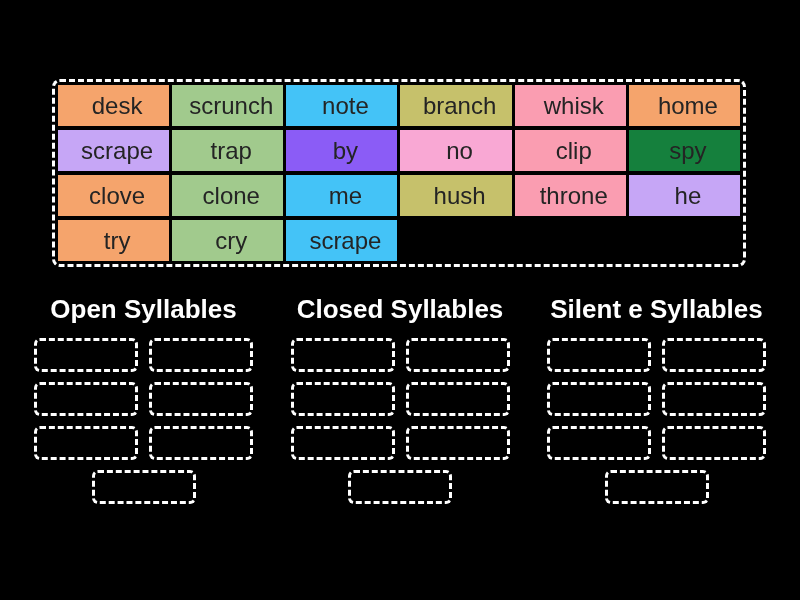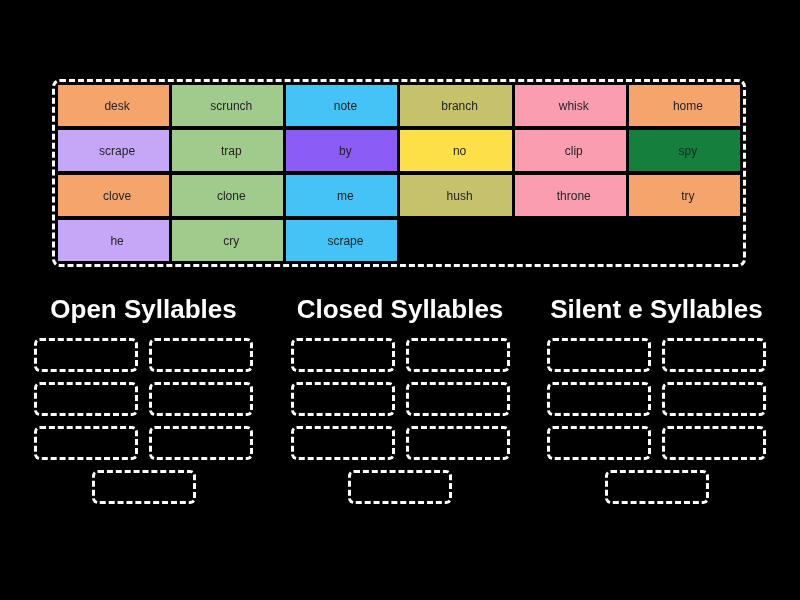--- a/index.html
+++ b/index.html
@@ -24,21 +24,21 @@
     display: grid;
     grid-template-columns: repeat(6, 1fr);
     grid-auto-rows: 1fr;
     gap: 4px 3px;
     height: 100%;
   }
   .tile {
     display: flex;
     align-items: center;
     justify-content: center;
-    font-size: 12px;
+    font-size: 24px;
     color: #242424;
     cursor: grab;
     user-select: none;
     padding-left: 7px;
   }
 
   
   .groups {
     position: absolute;
     left: 0; top: 294px;
@@ -82,30 +82,30 @@
   <div class="bank-grid">
     <div class="tile" style="background-color: rgb(245, 164, 108);">desk</div>
     <div class="tile" style="background-color: rgb(161, 202, 141);">scrunch</div>
     <div class="tile" style="background-color: rgb(68, 195, 247);">note</div>
     <div class="tile" style="background-color: rgb(198, 193, 107);">branch</div>
     <div class="tile" style="background-color: rgb(250, 157, 177);">whisk</div>
     <div class="tile" style="background-color: rgb(245, 164, 108);">home</div>
     <div class="tile" style="background-color: rgb(198, 166, 246);">scrape</div>
     <div class="tile" style="background-color: rgb(161, 202, 141);">trap</div>
     <div class="tile" style="background-color: #8b5cf6;">by</div>
-    <div class="tile" style="background-color: #fde047;">no</div>
+    <div class="tile" style="background-color: #f9a8d4;">no</div>
     <div class="tile" style="background-color: rgb(250, 157, 177);">clip</div>
     <div class="tile" style="background-color: #15803d;">spy</div>
     <div class="tile" style="background-color: rgb(245, 164, 108);">clove</div>
     <div class="tile" style="background-color: rgb(161, 202, 141);">clone</div>
     <div class="tile" style="background-color: rgb(68, 195, 247);">me</div>
     <div class="tile" style="background-color: rgb(198, 193, 107);">hush</div>
     <div class="tile" style="background-color: rgb(250, 157, 177);">throne</div>
+    <div class="tile" style="background-color: rgb(198, 166, 246);">he</div>
     <div class="tile" style="background-color: rgb(245, 164, 108);">try</div>
-    <div class="tile" style="background-color: rgb(198, 166, 246);">he</div>
     <div class="tile" style="background-color: rgb(161, 202, 141);">cry</div>
     <div class="tile" style="background-color: rgb(68, 195, 247);">scrape</div>
   </div>
 </div>
 
 <div class="groups">
 
   <div class="group">
     <div class="group-title">Open Syllables</div>
     <div class="slot-grid">

